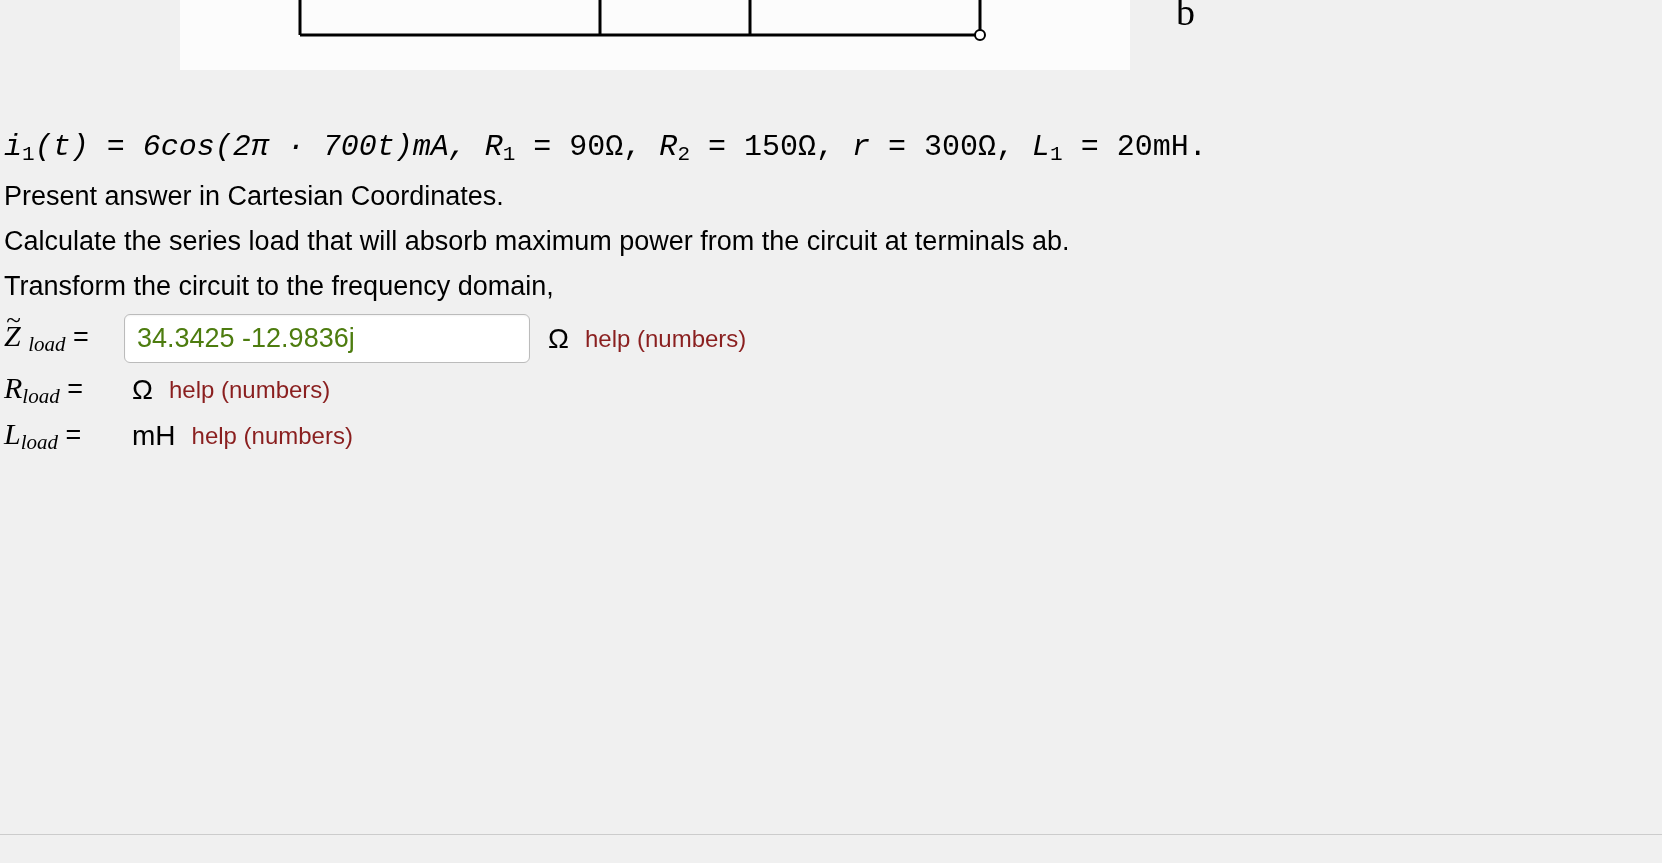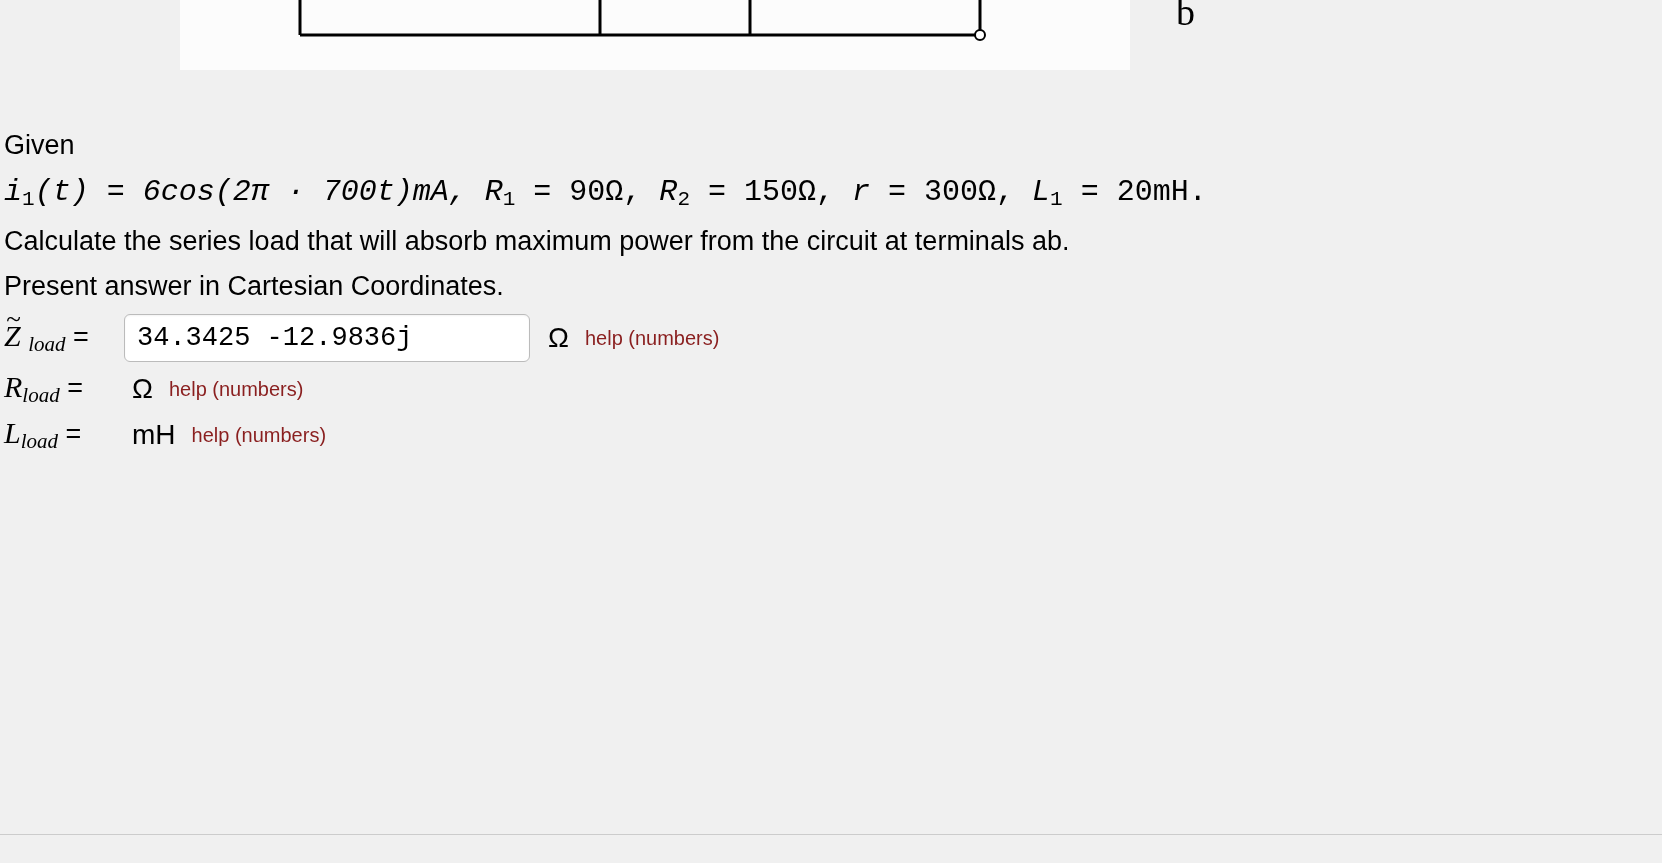--- a/index.html
+++ b/index.html
@@ -59,38 +59,38 @@
     width: 110px;
     font-family: "Times New Roman", serif;
     font-size: 30px;
   }
   .eq {
     font-family: Arial, sans-serif;
     font-size: 27px;
     margin-right: 4px;
   }
   input.answer {
-    font-family: Liberation Mono, monospace;
+    font-family: Liberation Sans, sans-serif;
     font-size: 27px;
-    color: #000000;
+    color: #4d7c0f;
     padding: 8px 12px;
     border: 1px solid #bbb;
     border-radius: 6px;
     width: 380px;
     background: #fff;
     box-shadow: inset 0 1px 2px rgba(0,0,0,0.05);
   }
   .unit {
     font-size: 28px;
     margin-left: 8px;
     margin-right: 6px;
   }
   .help {
     color: #8a1f1f;
-    font-size: 20px;
+    font-size: 24px;
     cursor: pointer;
   }
   .tilde-stack {
     display: inline-block;
     position: relative;
   }
   .tilde-stack .tilde {
     position: absolute;
     top: -0.55em;
     left: 0.08em;
@@ -117,28 +117,28 @@
       <line x1="420" y1="0" x2="420" y2="35" stroke="#000" stroke-width="3"></line>
       <line x1="570" y1="0" x2="570" y2="35" stroke="#000" stroke-width="3"></line>
       <line x1="800" y1="0" x2="800" y2="35" stroke="#000" stroke-width="3"></line>
       <circle cx="800" cy="35" r="5" fill="#fff" stroke="#000" stroke-width="2"></circle>
     </svg>
     <span class="b-label">b</span>
   </div>
 
   <div class="content">
 
-    <div class="line">Given</div>
 
     <div class="line math">
       <span class="mathit">i</span><span class="sub">1</span><span class="mathit">(t) = 6cos(2π · 700t)mA, </span><span class="mathit">R</span><span class="sub">1</span><span> = 90Ω, </span><span class="mathit">R</span><span class="sub">2</span><span> = 150Ω, </span><span class="mathit">r</span><span> = 300Ω, </span><span class="mathit">L</span><span class="sub">1</span><span> = 20mH.</span>
     </div>
 
+    <div class="line">Present answer in Cartesian Coordinates.</div>
     <div class="line">Calculate the series load that will absorb maximum power from the circuit at terminals ab.</div>
-    <div class="line">Present answer in Cartesian Coordinates.</div>
+    <div class="line">Transform the circuit to the frequency domain,</div>
 
     <div class="row">
       <span class="label-col">
         <span class="tilde-stack"><span class="tilde">~</span><span class="mathit">Z</span></span><span> </span><span class="sub mathit">load</span>
         <span class="eq"> =</span>
       </span>
       <input class="answer" type="text" value="34.3425 -12.9836j" style="">
       <span class="unit">Ω</span>
       <span class="help">help (numbers)</span>
     </div>

